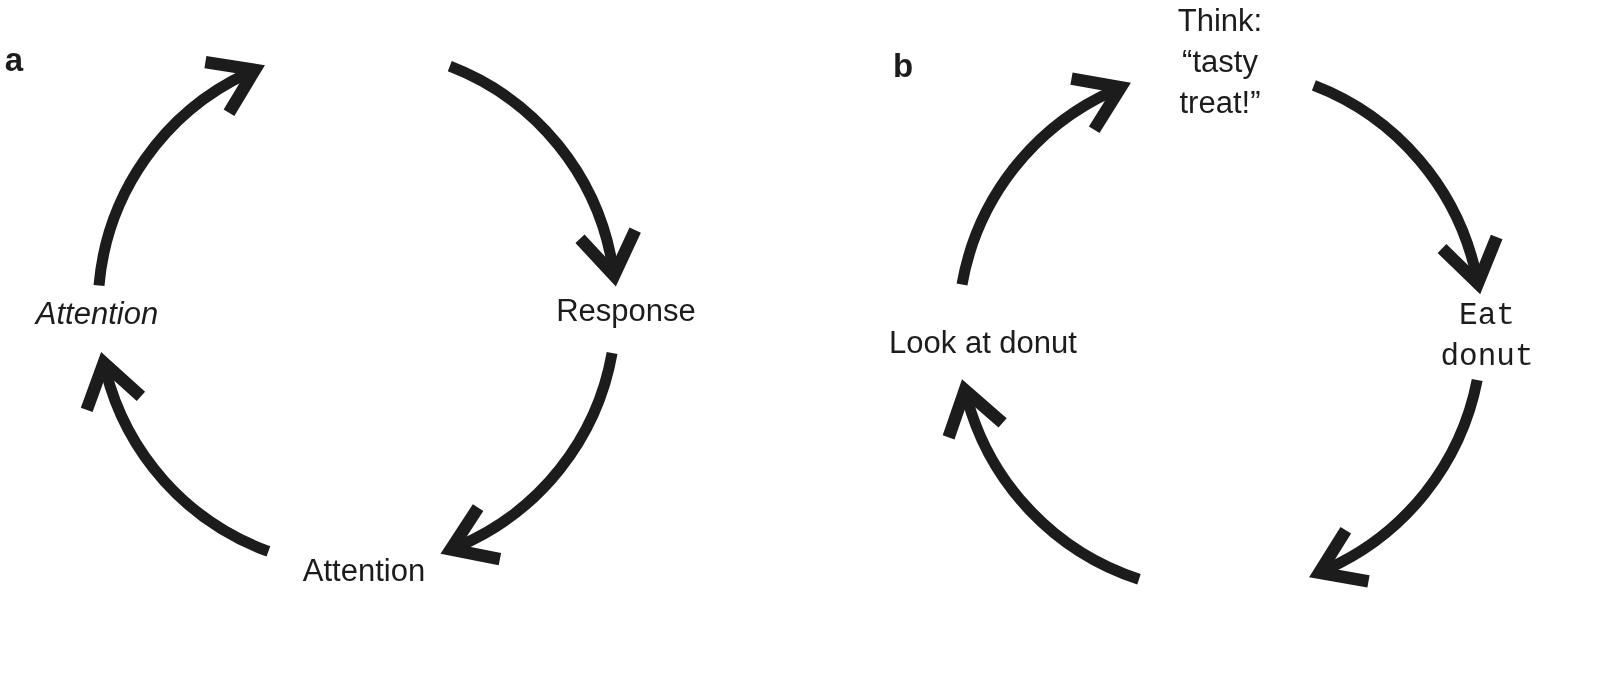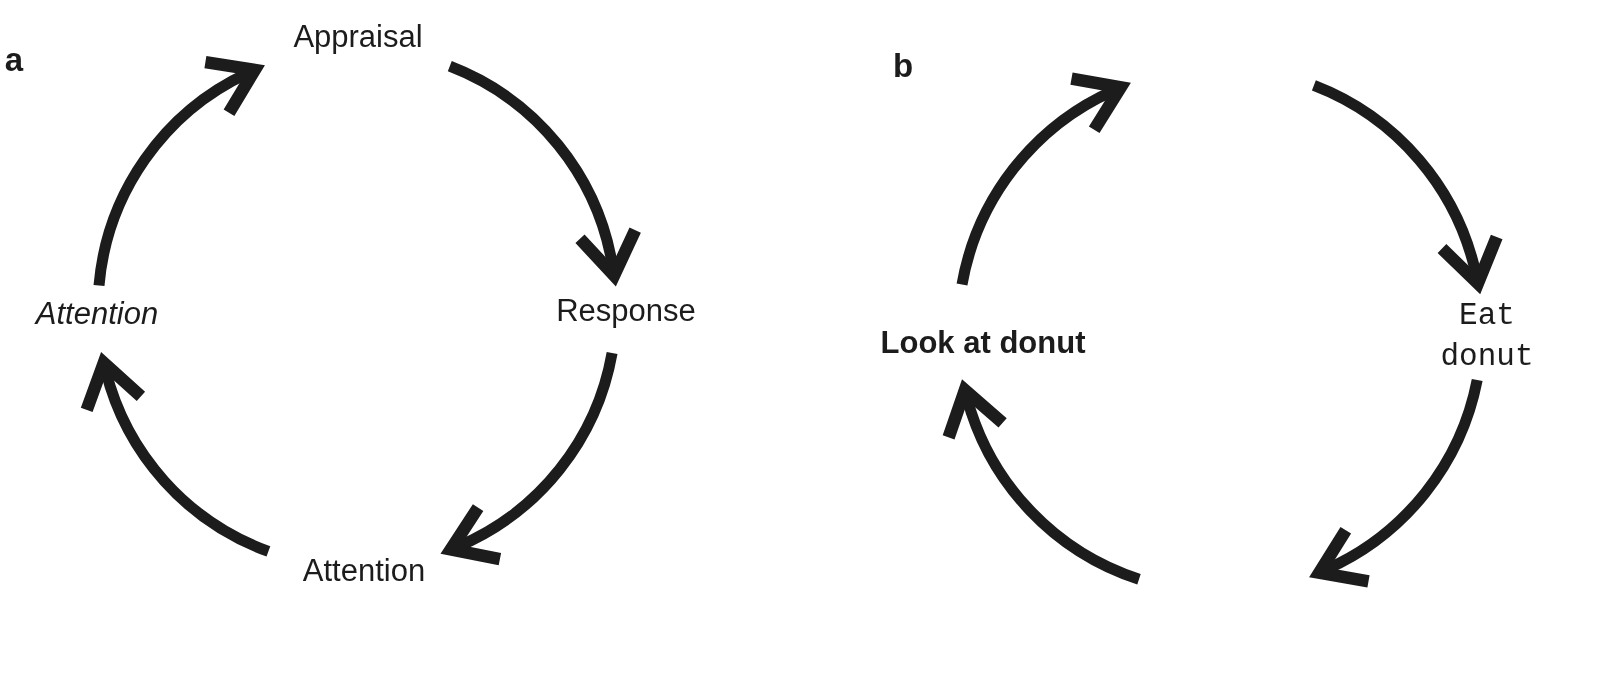--- a/index.html
+++ b/index.html
@@ -84,22 +84,24 @@
       <path class="arc-line" d="M 1477.2 380.0 A 262 262 0 0 1 1326.6 569.3"></path>
       <path class="arc-head" d="M 1368.5 581.3 L 1319.3 572.6 L 1345.8 530.2"></path>
     </g>
     <g class="cycle-arrow">
       <path class="arc-line" d="M 1139.0 579.2 A 262 262 0 0 1 966.9 397.8"></path>
       <path class="arc-head" d="M 948.6 437.4 L 964.9 390.1 L 1002.6 422.9"></path>
     </g>
   </svg>
 
   <div class="panel-letter" style="left:14px; top:60px;">a</div>
-  <div class="node-label" style="left:358px; top:37px;">Appraisal</div>
   <div class="node-label" style="left:626px; top:311px;">Response</div>
   <div class="node-label" style="left:364px; top:571px;">Attention</div>
   <div class="node-label" style="left:97px; top:314px;font-style:italic;">Attention</div>
 
   <div class="panel-letter" style="left:903px; top:66px;">b</div>
+  <div class="node-label" style="left:1220px; top:62px;">Think:
+“tasty
+treat!”</div>
   <div class="node-label" style="left:1487px; top:337px;font-family:Liberation Mono, monospace;">Eat donut</div>
-  <div class="node-label" style="left:983px; top:343px;font-weight:bold;">Look at donut</div>
+  <div class="node-label" style="left:983px; top:343px;">Look at donut</div>
 
 </div>
 
 </body></html>

